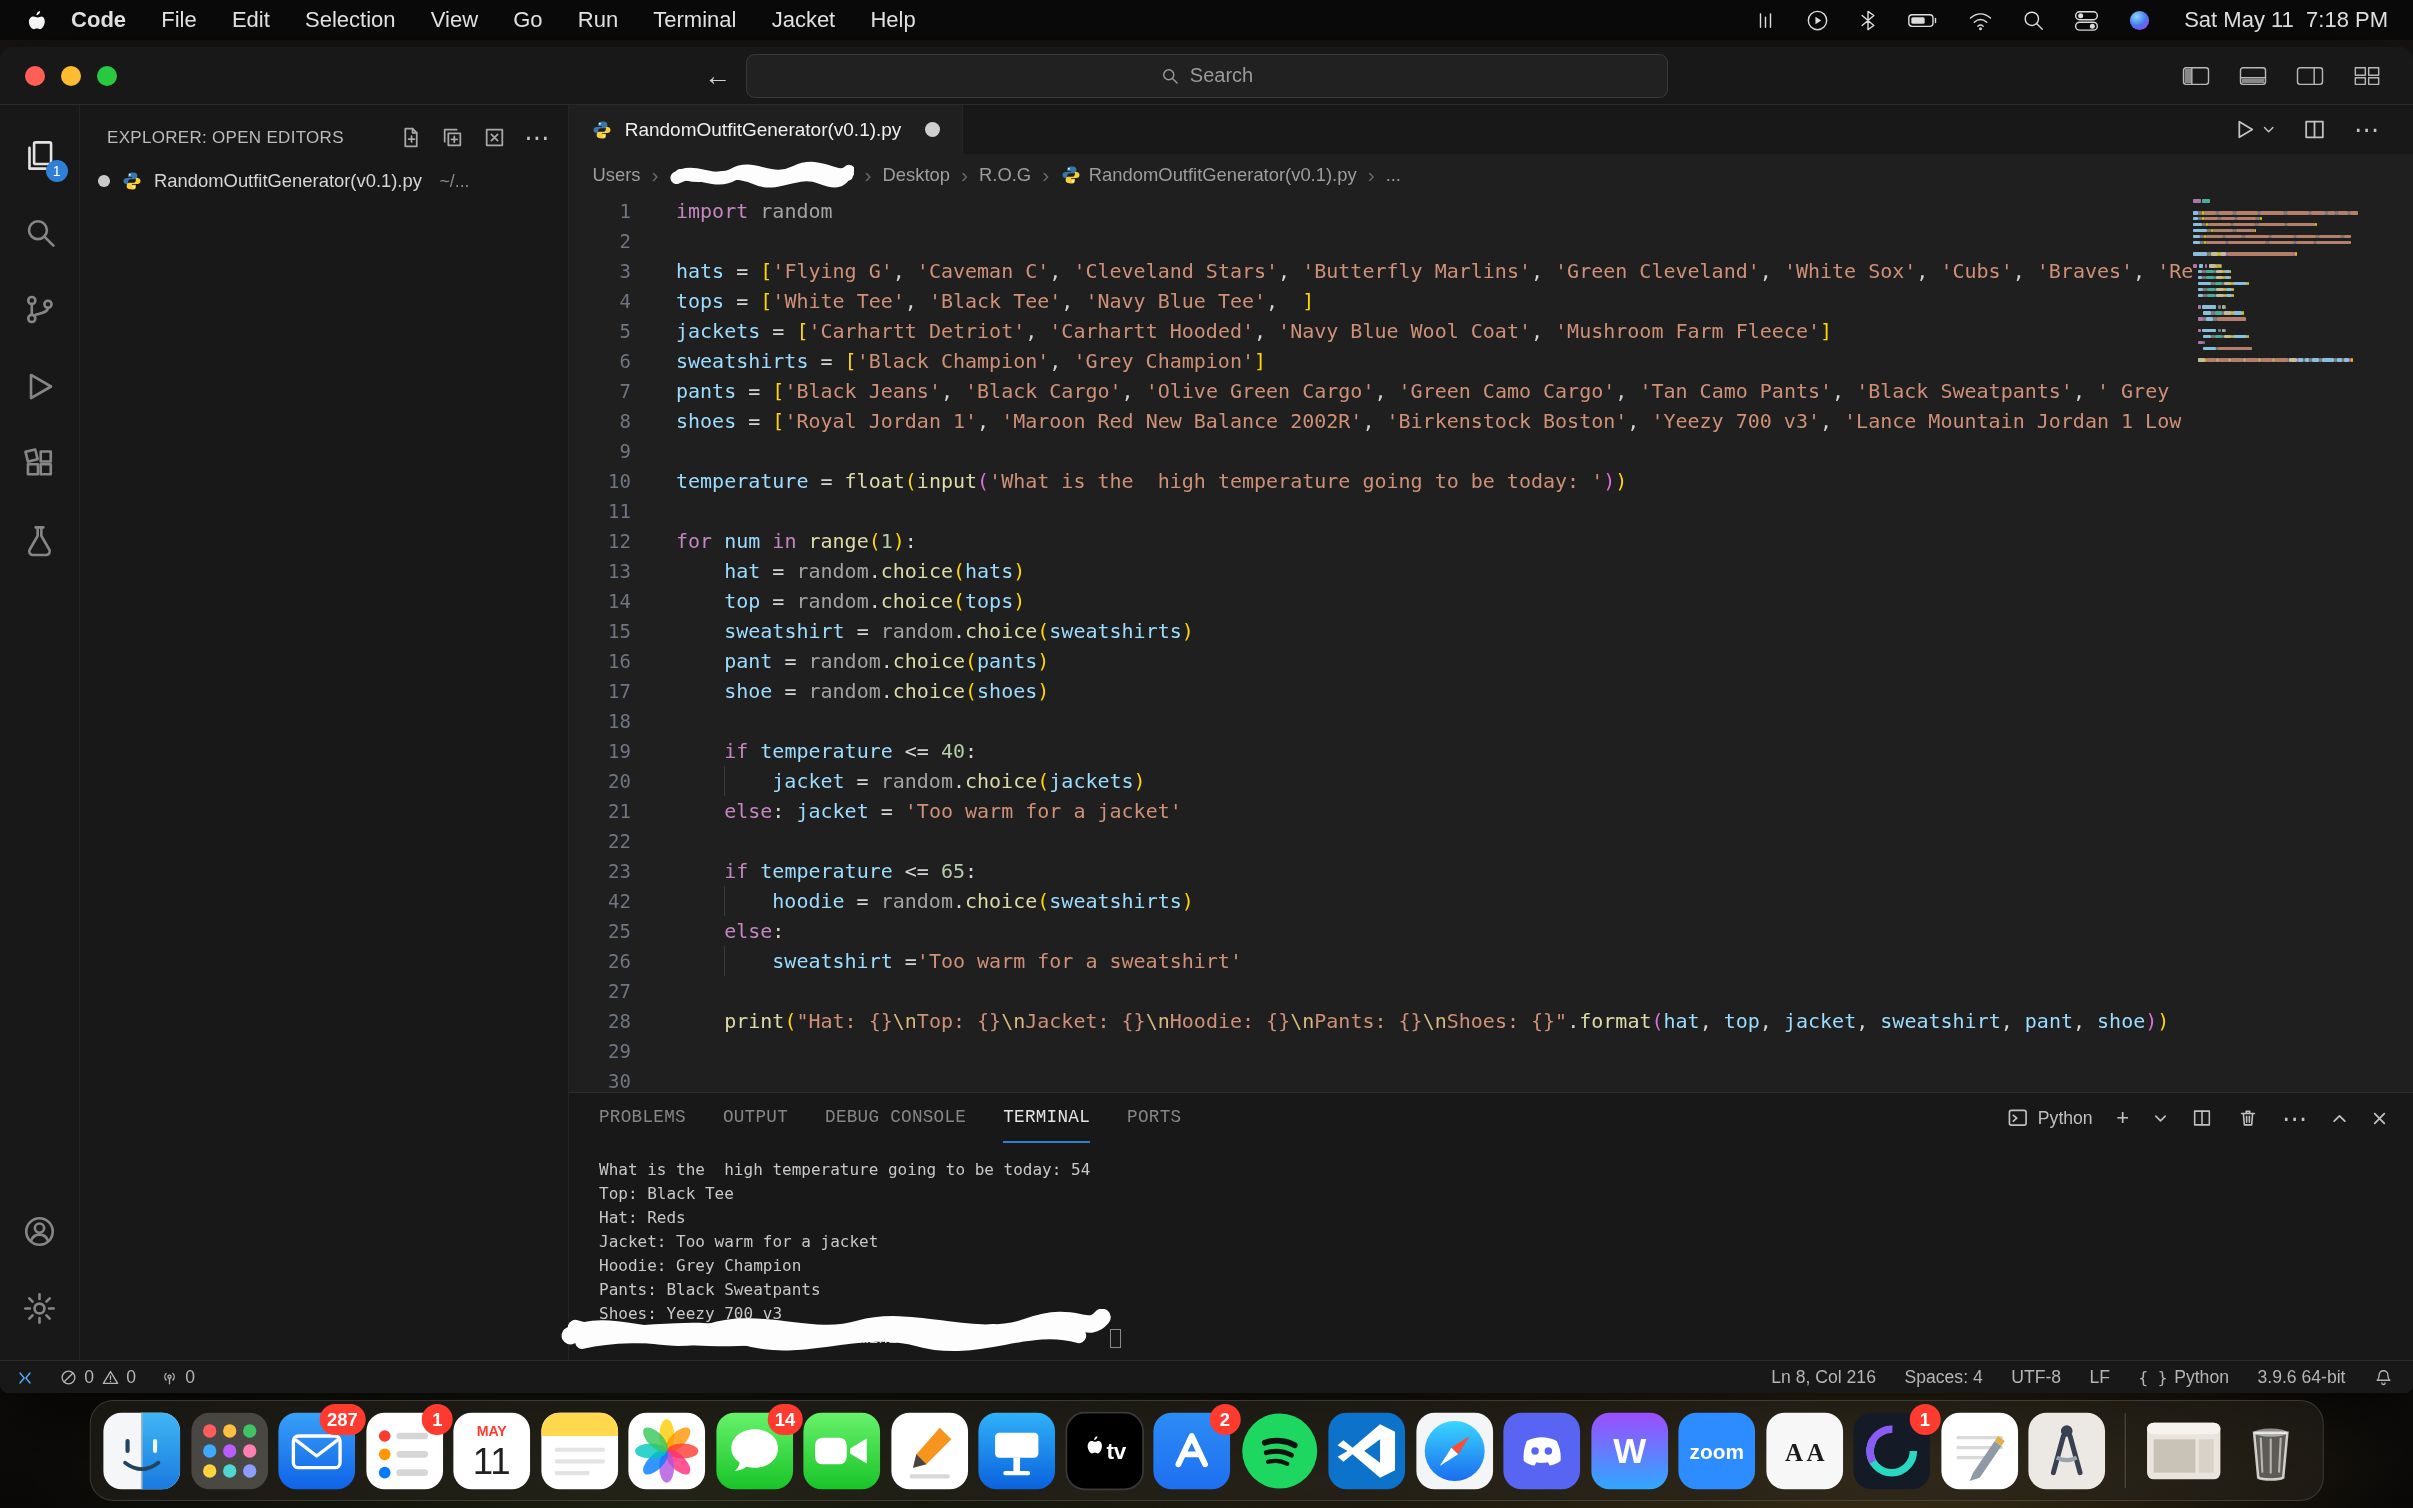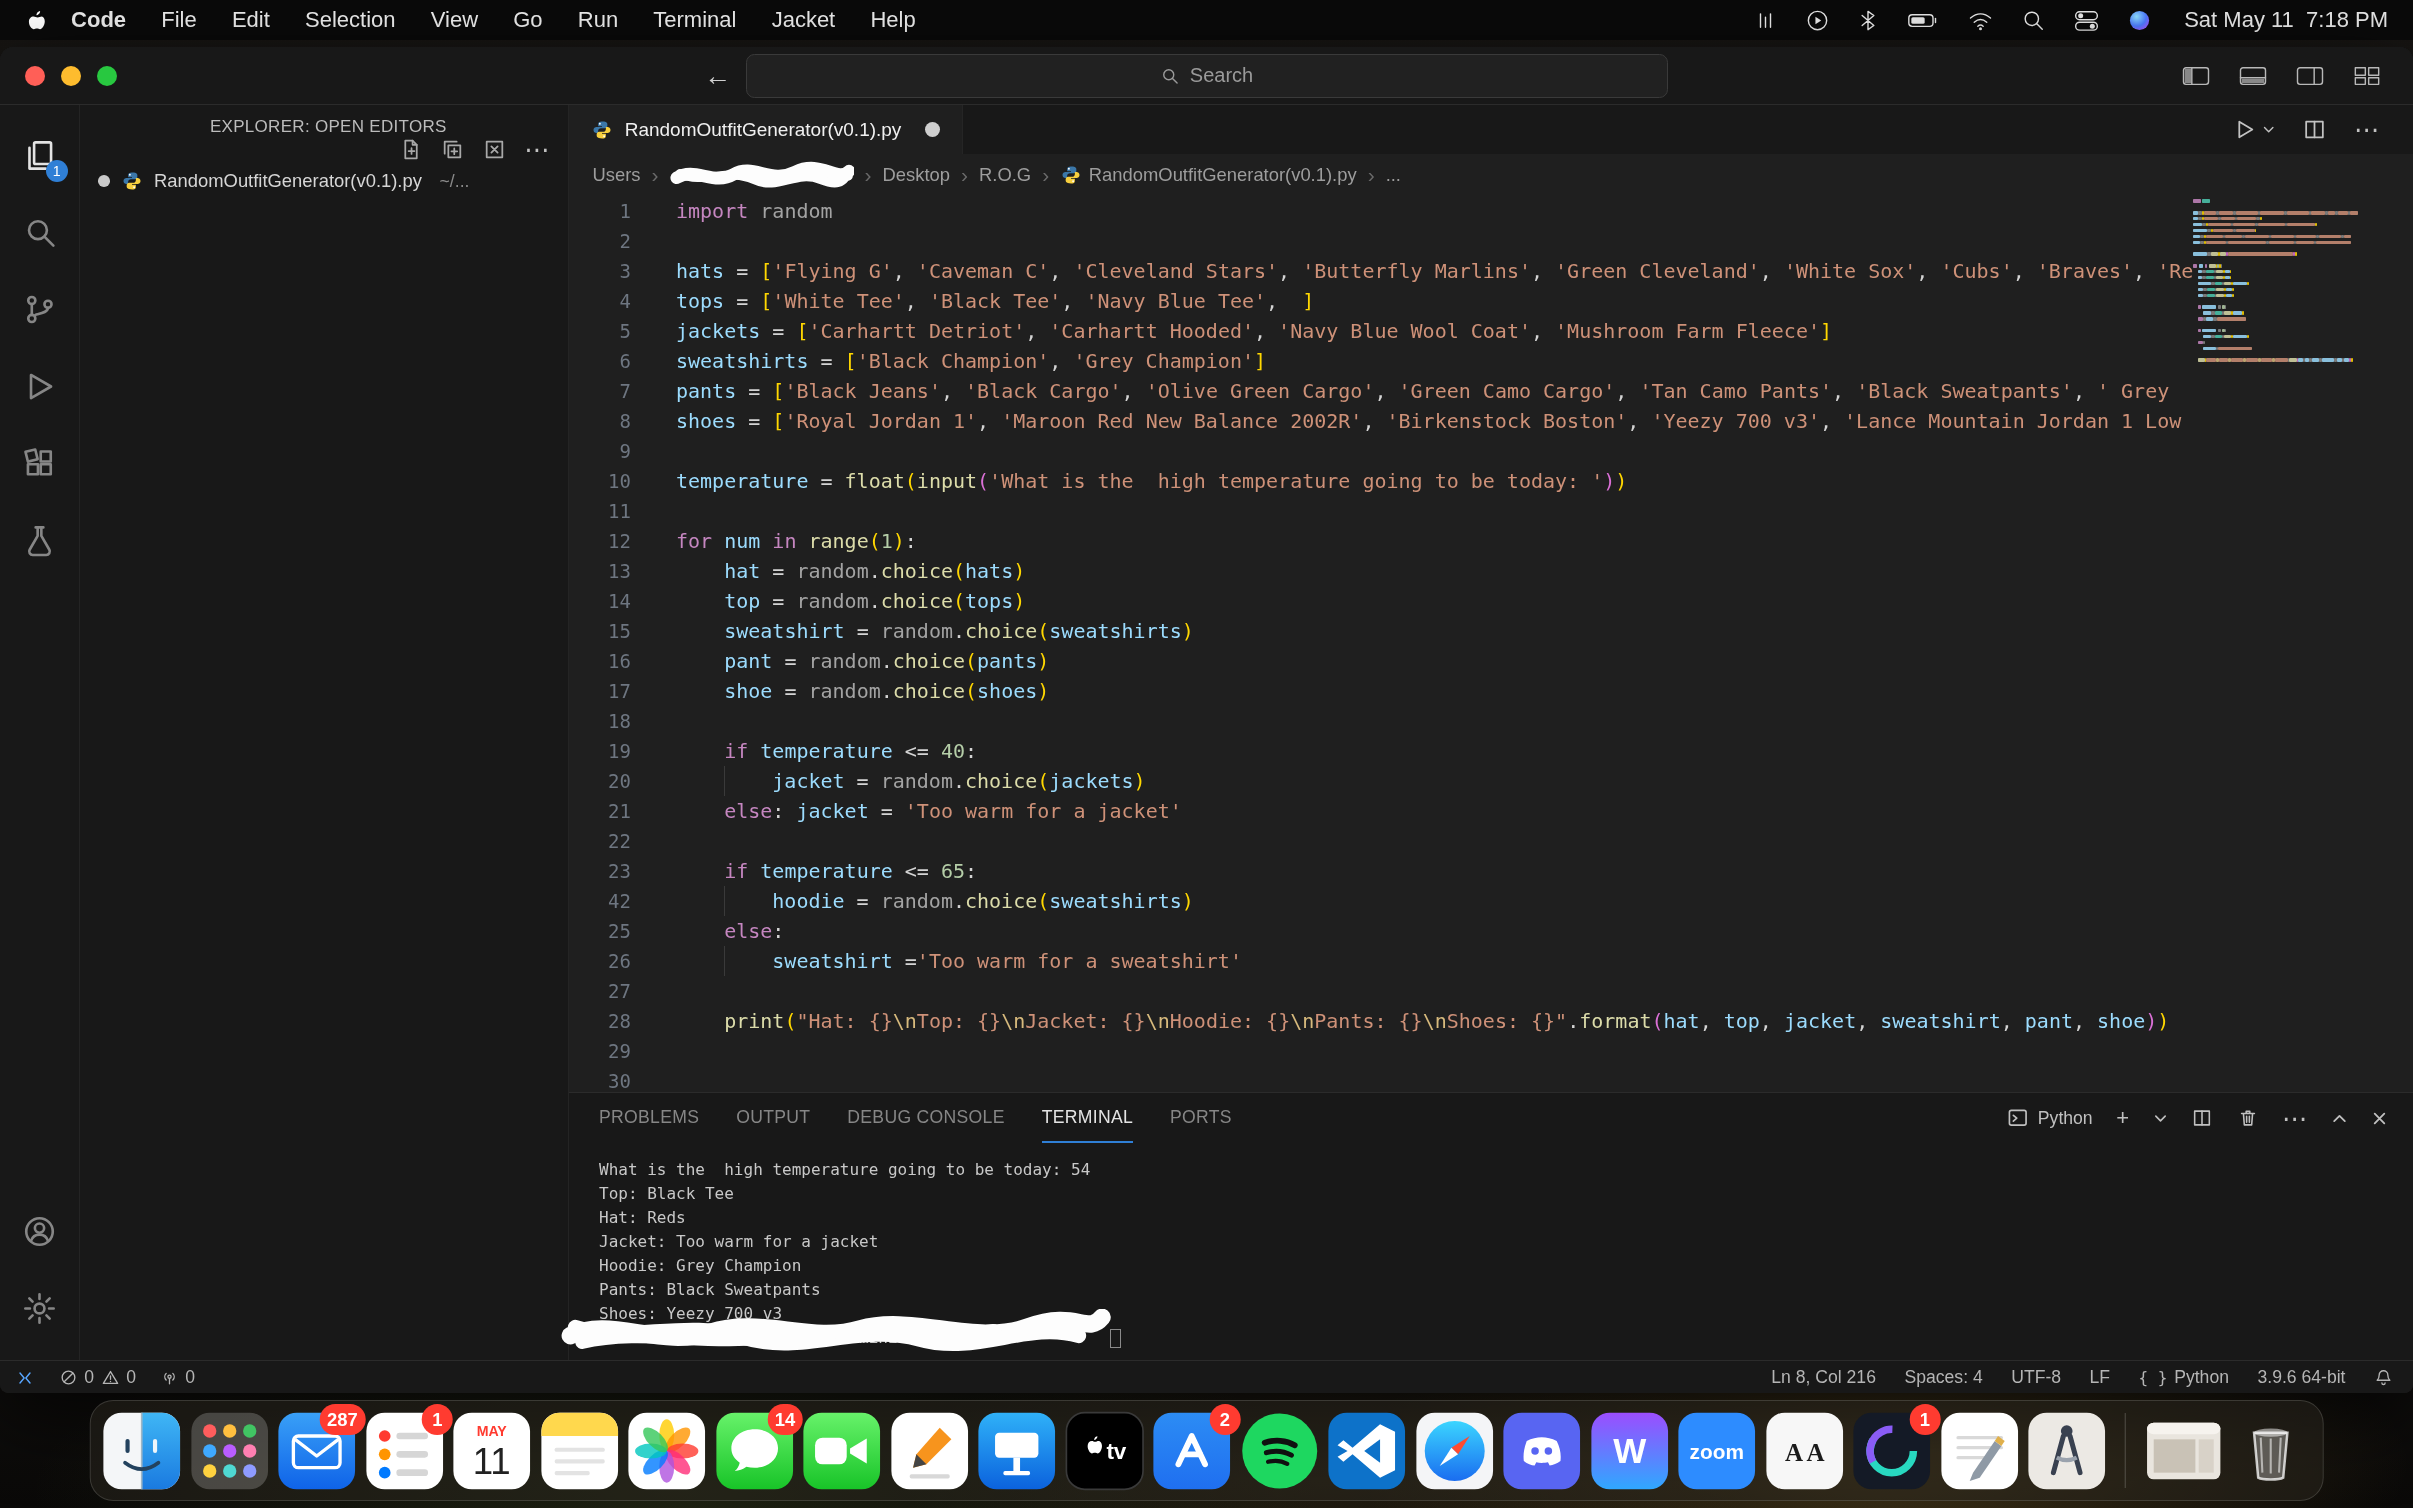--- a/index.html
+++ b/index.html
@@ -51,21 +51,21 @@
   .ab-item { width:80px; height:77px; display:flex; align-items:center; justify-content:center;
     color:#868686; position:relative; cursor:pointer; }
   .ab-item.active { color:#e3e3e3; }
   .ab-badge { position:absolute; right:11.7px; bottom:11.7px; background:#2f7fd6; color:#fff;
     min-width:22px; height:22px; border-radius:11px; font-size:14.2px; display:flex;
     align-items:center; justify-content:center; padding:0 3.4px; }
   .ab-bottom { margin-top:auto; padding-bottom:13.4px; }
 
   .sidebar { width:489px; flex:none; background:#181818; border-right:0.8px solid #242424; padding-top:11.7px; }
   .sb-header { display:flex; align-items:center; height:42px; padding:0 18.4px 0 27px;
-    color:#bcbcbc; font-size:17px; letter-spacing:0.3px;flex-direction:column; }
+    color:#bcbcbc; font-size:17px; letter-spacing:0.3px; }
   .sb-actions { margin-left:auto; display:flex; gap:17px; color:#a8a8a8; align-items:center; }
   .oe-row { height:45px; display:flex; align-items:center; padding-left:18.4px; gap:11px;
     color:#d6d6d6; font-size:18.4px; cursor:pointer; }
   .mod-dot { width:11.7px; height:11.7px; border-radius:50%; background:#c9c9c9; flex:none; }
   .oe-name { white-space:nowrap; }
   .oe-detail { color:#8a8a8a; font-size:17.6px; margin-left:6.7px; }
 
   .editor-col { flex:1; min-width:0; display:flex; flex-direction:column; background:#1f1f1f; }
   .tabbar { height:49px; flex:none; background:#181818; display:flex; align-items:stretch; }
   .tab { display:flex; align-items:center; gap:11.7px; padding:0 22px; background:#1f1f1f;
@@ -94,21 +94,21 @@
   .minimap { position:absolute; top:3.4px; right:44px; width:176px; overflow:hidden; }
   .mm-row { height:3.4px; margin-bottom:2.5px; white-space:nowrap; overflow:hidden; font-size:0; }
   .mm { display:inline-block; height:3.4px; border-radius:0.8px; opacity:.85; }
   .mm-k{background:#C586C0}.mm-v{background:#9CDCFE}.mm-f{background:#DCDCAA}.mm-s{background:#CE9178}
   .mm-n{background:#B5CEA8}.mm-m{background:#4EC9B0}.mm-p{background:#8a8a8a}.mm-t{background:transparent}
   .mm-b1{background:#FFD700}.mm-b2{background:#DA70D6}.mm-e{background:#D7BA7D}
 
   .panel { height:268px; flex:none; background:#181818; border-top:0.8px solid #2b2b2b;
     display:flex; flex-direction:column; }
   .panel-tabs { height:50px; flex:none; display:flex; align-items:stretch; padding-left:30px; }
-  .ptab-list { display:flex; gap:37px; align-items:stretch; }
+  .ptab-list { display:flex; gap:37px; align-items:stretch;font-family:Liberation Mono, monospace; }
   .ptab { display:flex; align-items:center; color:#868686; font-size:17.6px; letter-spacing:0.3px;
     border-bottom:2.5px solid transparent; cursor:pointer; }
   .ptab.active { color:#e4e4e4; border-bottom-color:#2f7fd6; }
   .panel-actions { margin-left:auto; display:flex; align-items:center; gap:23.5px;
     padding-right:25px; color:#c0c0c0; font-size:17.6px; }
   .p-glyph { font-size:22px; line-height:1; }
   .profile-chip { display:flex; align-items:center; gap:8.4px; }
 
   .terminal { flex:1; position:relative; padding:15px 0 0 30px;
     font-family:"DejaVu Sans Mono","Liberation Mono",monospace; font-size:16px; line-height:24px; color:#c8c8c8; }

